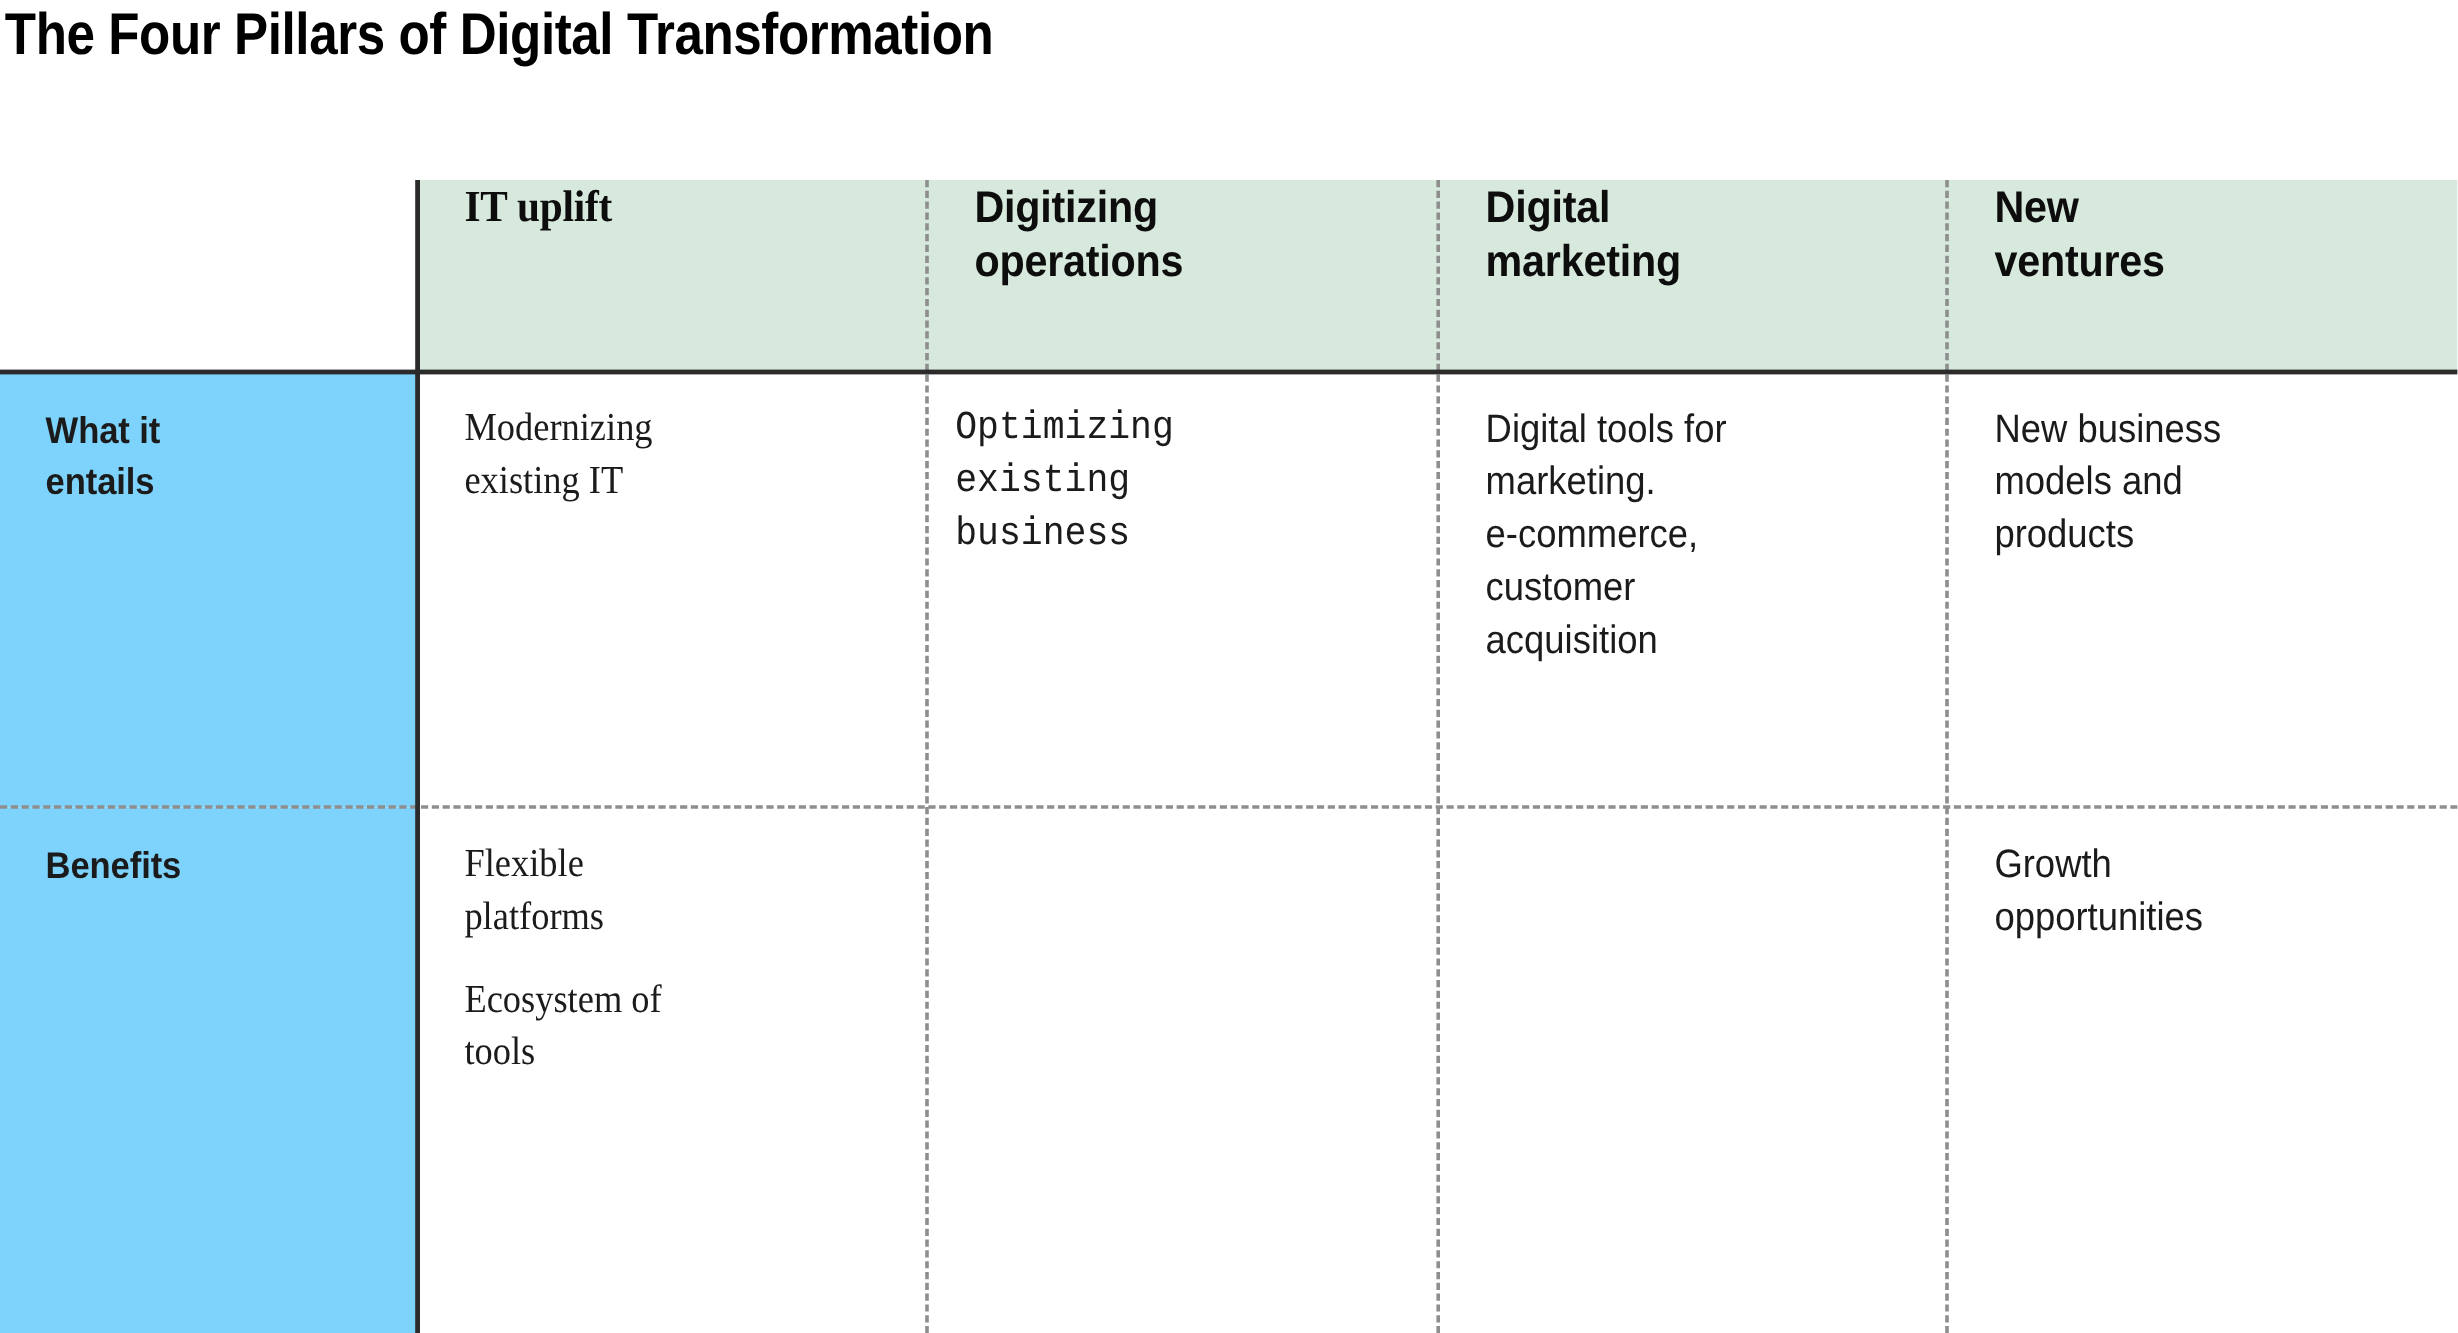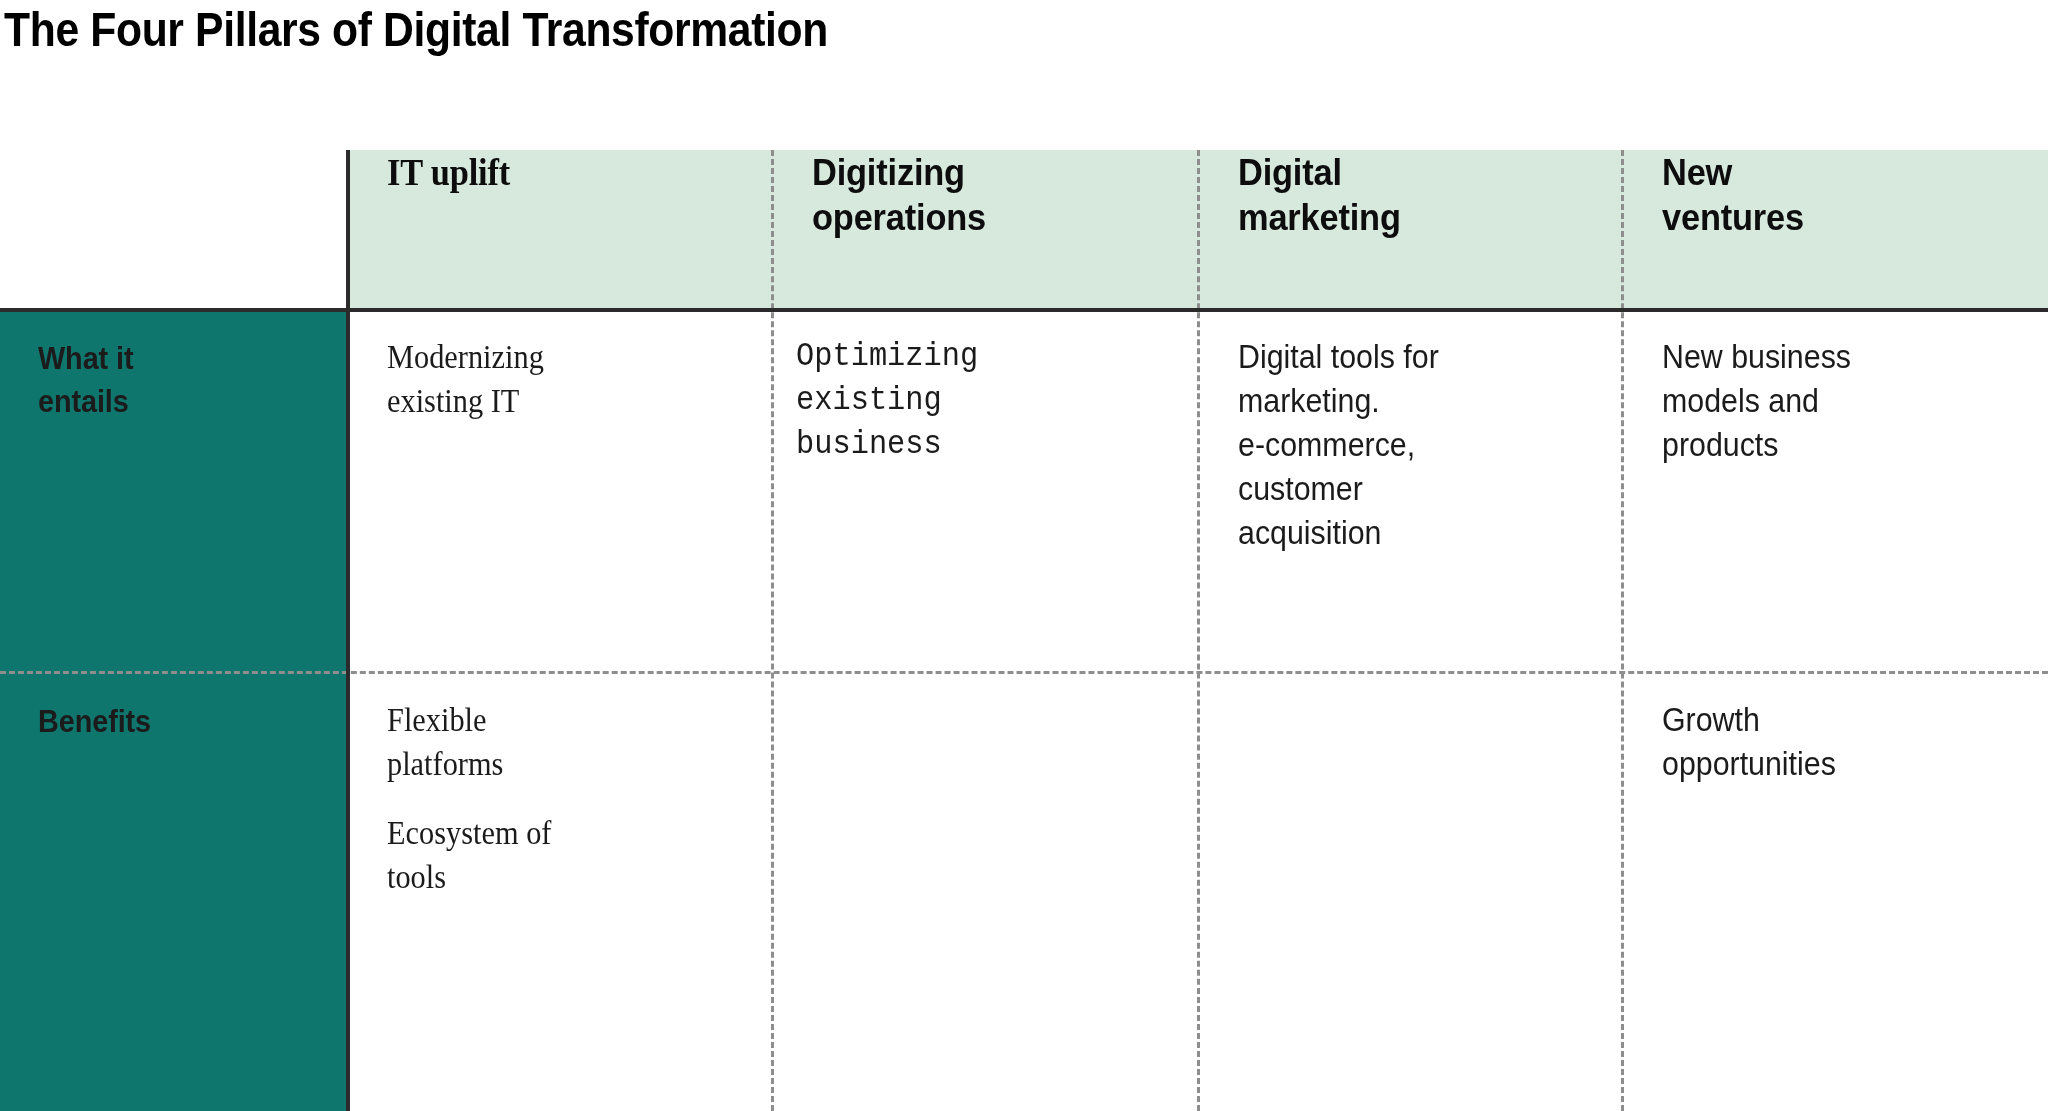--- a/index.html
+++ b/index.html
@@ -94,21 +94,21 @@
   .row { position: absolute; left: 0; width: 2048px; }
   .row-1 { top: 0px;   height: 363px; }
   .row-2 { top: 363px; height: 438px; }
 
   .row-label {
     position: absolute;
     left: 0;
     top: 0;
     width: 347px;
     height: 100%;
-    background: #0f766e;
+    background: #7dd3fc;
   }
   .row-label .txt {
     position: absolute;
     left: 38px;
     top: 27px;
     width: 280px;
     font-size: 31px;
     line-height: 43px;
     font-weight: 700;
     letter-spacing: -0.1px;

